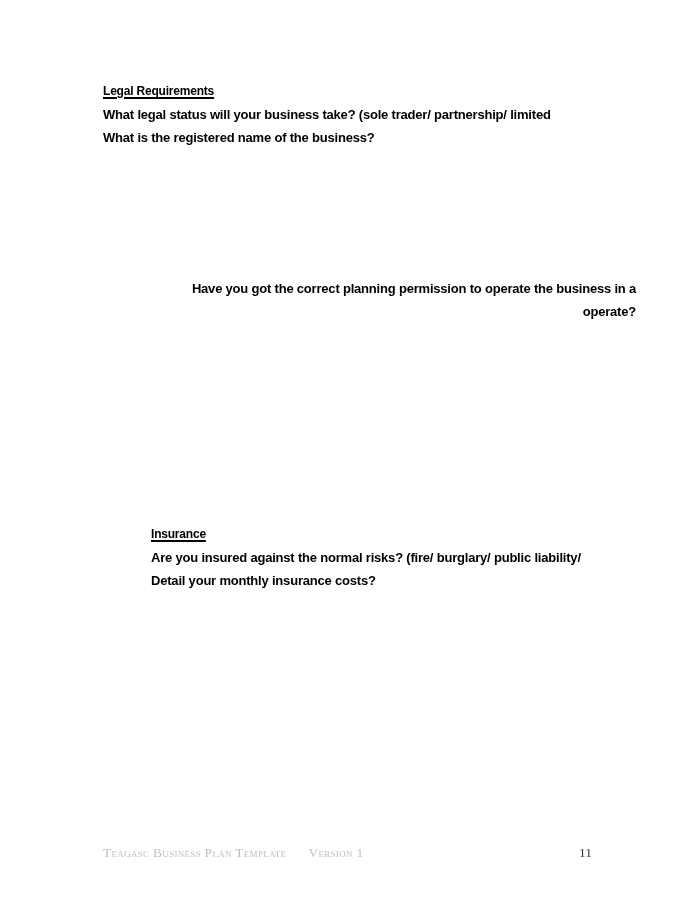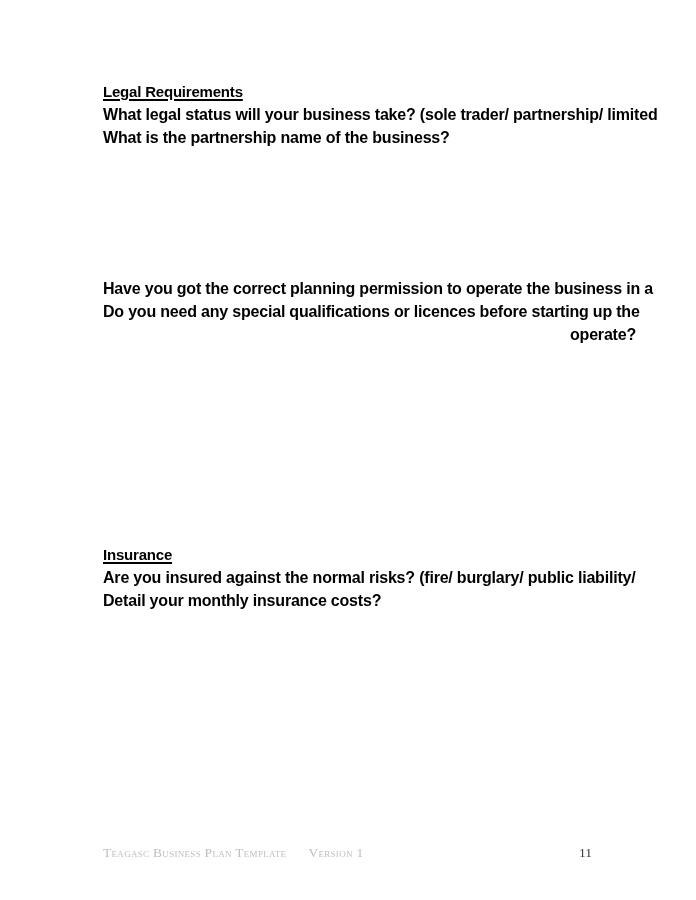--- a/index.html
+++ b/index.html
@@ -14,41 +14,41 @@
     background: #ffffff;
     overflow: hidden;
     font-family: "Liberation Sans", "DejaVu Sans", sans-serif;
   }
   .block {
     position: absolute;
     left: 103px;
     right: 60px;
   }
   .block .heading {
-    font-size: 15px;
+    font-size: 12px;
     font-weight: bold;
     color: #000000;
     line-height: 23px;
     letter-spacing: -0.2px;
     text-decoration: underline;
     text-decoration-thickness: 1.5px;
     text-underline-offset: 2px;
     white-space: nowrap;
   }
   .block .line {
-    font-size: 16px;
+    font-size: 13px;
     font-weight: bold;
     color: #000000;
     line-height: 23px;
     letter-spacing: -0.2px;
     white-space: nowrap;
   }
   #block-legal { top: 80px; }
   #block-planning { top: 277px; text-align: right; }
-  #block-insurance { top: 543px; }
+  #block-insurance { top: 523px; margin-left: 48px; }
 
   .footer {
     position: absolute;
     left: 103px;
     top: 841px;
     width: 489px;
     display: flex;
     justify-content: space-between;
     align-items: baseline;
     font-family: "Liberation Serif", "DejaVu Serif", serif;
@@ -72,26 +72,25 @@
   }
 </style>
 </head>
 <body>
 
 <div class="page">
 
   <section class="block" id="block-legal">
     <div class="heading">Legal Requirements</div>
     <div class="line">What legal status will your business take? (sole trader/ partnership/ limited</div>
-    <div class="line">What is the partnership name of the business?</div>
+    <div class="line">What is the registered name of the business?</div>
   </section>
 
   <section class="block" id="block-planning">
     <div class="line">Have you got the correct planning permission to operate the business in a</div>
-    <div class="line">Do you need any special qualifications or licences before starting up the</div>
     <div class="line">operate?</div>
   </section>
 
   <section class="block" id="block-insurance">
     <div class="heading">Insurance</div>
     <div class="line">Are you insured against the normal risks? (fire/ burglary/ public liability/</div>
     <div class="line">Detail your monthly insurance costs?</div>
   </section>
 
   <div class="footer">

